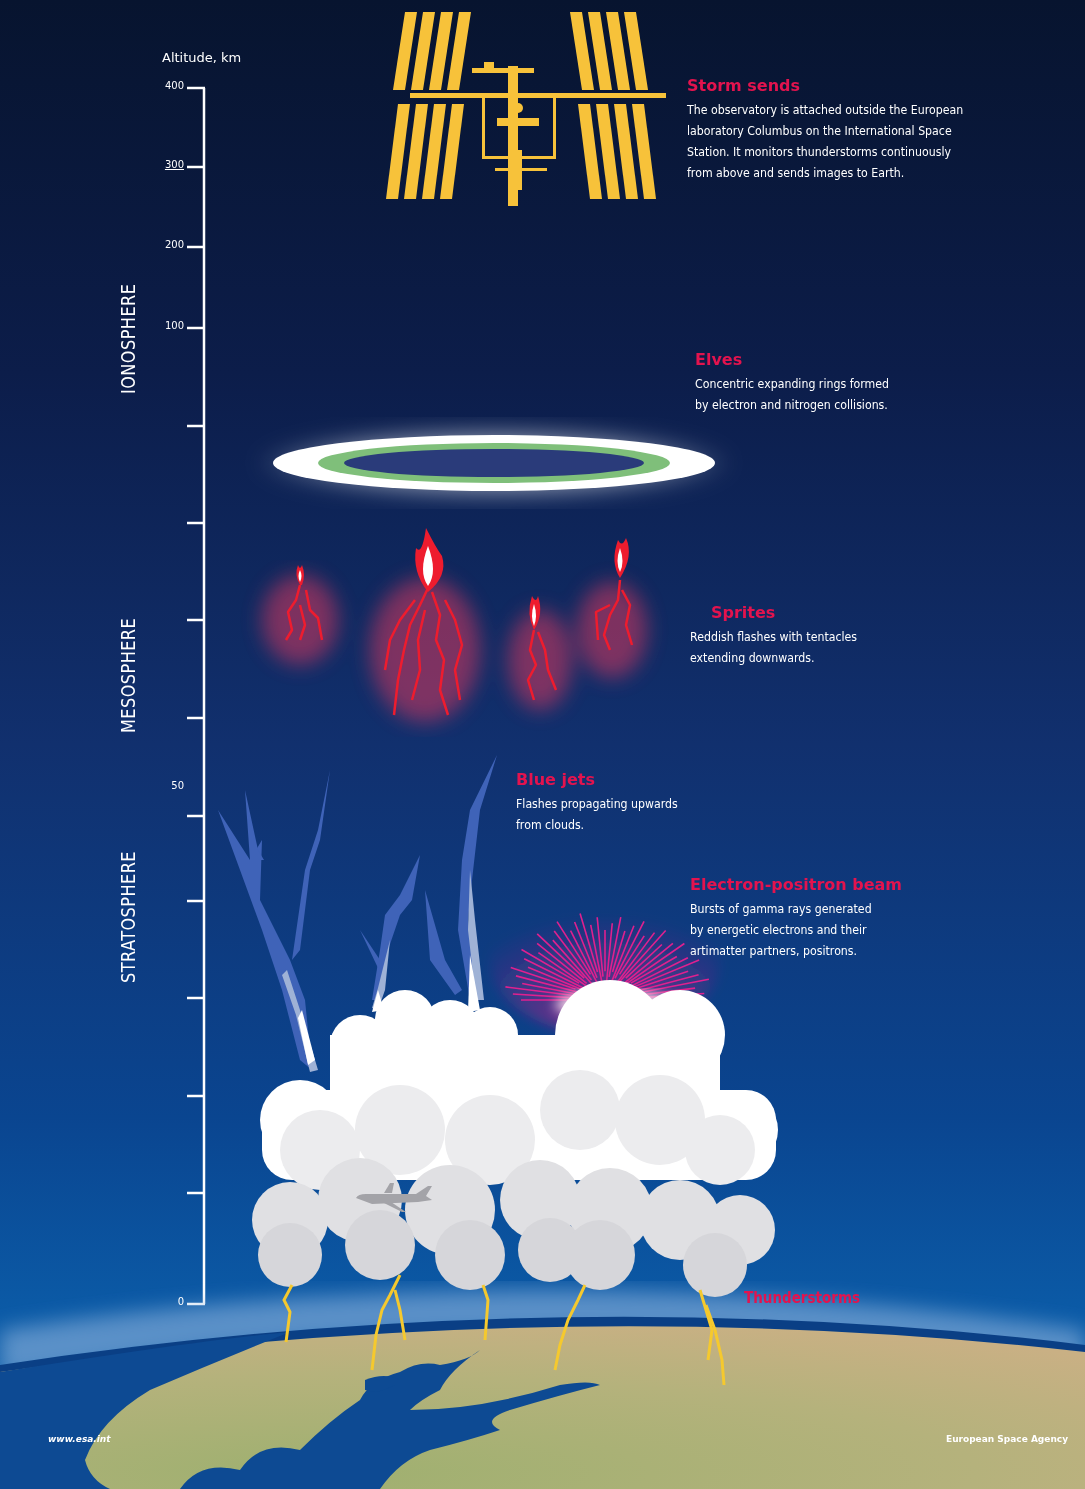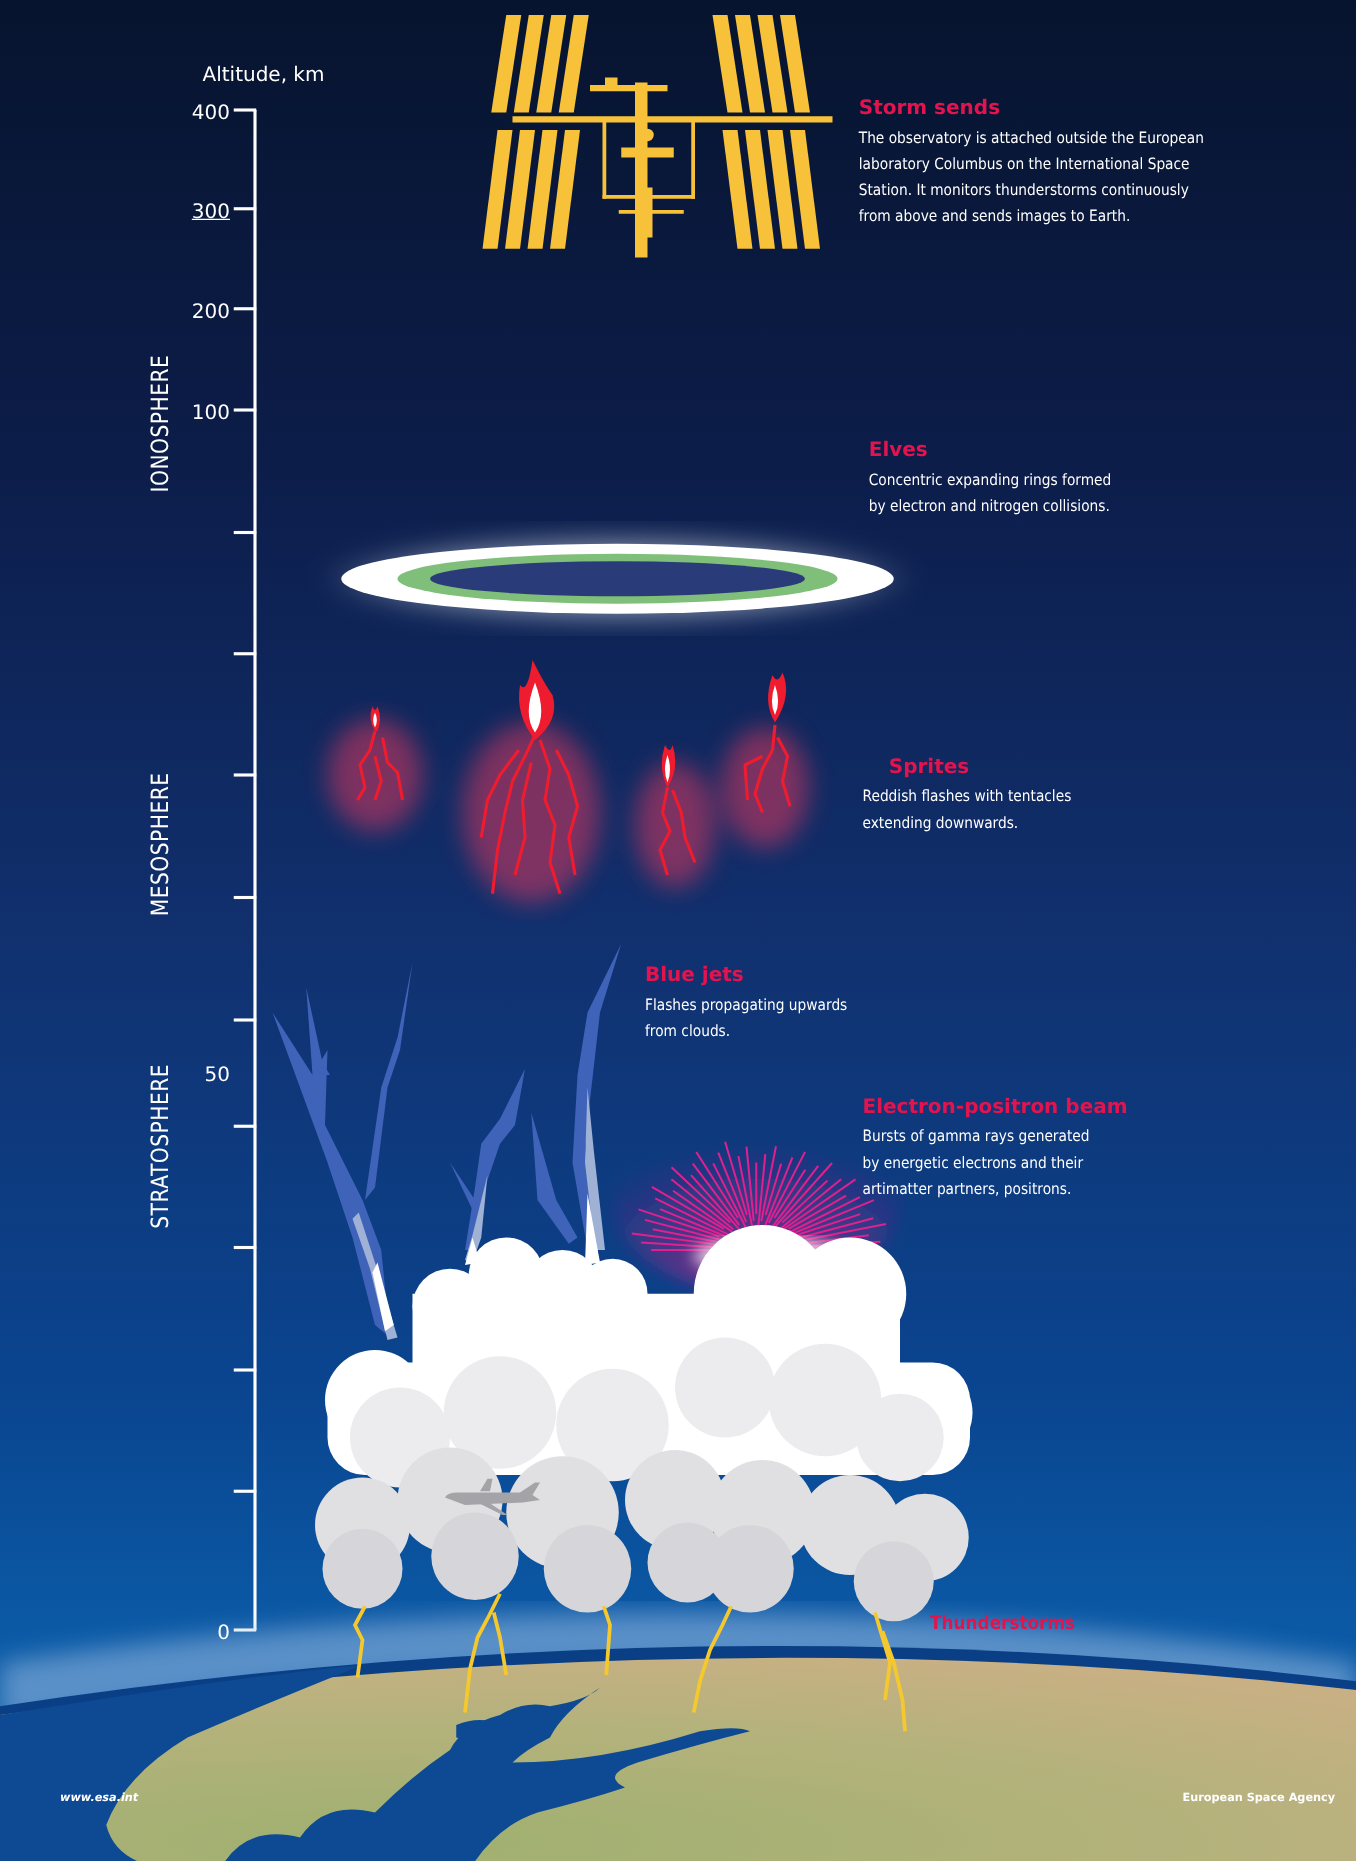--- a/index.html
+++ b/index.html
@@ -2,22 +2,22 @@
 <html><head>
 <meta charset="utf-8">
 <style>
   html, body { margin:0; padding:0; }
   body { width:1085px; height:1489px; overflow:hidden; font-family:"DejaVu Sans Condensed","DejaVu Sans",sans-serif; }
   .canvas { position:relative; width:1085px; height:1489px; overflow:hidden;
     background: linear-gradient(to bottom, #07142f 0%, #0c1d4a 25%, #11306e 50%, #0a4590 75%, #0b5aa6 88%, #0d64ad 100%); }
   svg.art { position:absolute; left:0; top:0; }
   .heading { position:absolute; color:#e3134e; font-weight:bold; font-size:16px; font-family:"DejaVu Sans","Liberation Sans",sans-serif; letter-spacing:0px; }
   .body-text { position:absolute; color:#ffffff; font-size:12.5px; line-height:21px; font-family:"DejaVu Sans","Liberation Sans",sans-serif; transform:scaleX(0.88); transform-origin:left top; white-space:nowrap; }
-  .tick-label { position:absolute; color:#fff; font-size:16px; font-family:"DejaVu Sans","Liberation Sans",sans-serif; text-align:right; width:40px; }
-  .axis-title { position:absolute; color:#fff; font-size:16px; font-family:"DejaVu Sans","Liberation Sans",sans-serif; }
+  .tick-label { position:absolute; color:#fff; font-size:10px; font-family:"DejaVu Sans","Liberation Sans",sans-serif; text-align:right; width:40px; }
+  .axis-title { position:absolute; color:#fff; font-size:13px; font-family:"DejaVu Sans","Liberation Sans",sans-serif; }
   .layer-label { position:absolute; color:#fff; font-size:19px; font-family:"DejaVu Sans","Liberation Sans",sans-serif; letter-spacing:0.5px;
     transform:rotate(-90deg) scaleX(0.85); transform-origin:left top; white-space:nowrap; }
   .footer { position:absolute; color:#fff; font-size:9px; font-weight:bold; font-family:"DejaVu Sans","Liberation Sans",sans-serif; }
 </style>
 </head>
 <body>
 
 <div class="canvas">
 
   <svg class="art" width="1085" height="1489" viewBox="0 0 1085 1489">
@@ -279,21 +279,21 @@
       <polyline points="706,1305 715,1330 722,1360 724,1385"></polyline>
     </g>
   </svg>
 
   <div class="axis-title" style="left:162px; top:50px;">Altitude, km</div>
   <div id="tick-labels">
       <div class="tick-label" style="left: 144px; top: 80px;">400</div>
       <div class="tick-label" style="left: 144px; top: 159px; text-decoration: underline;">300</div>
       <div class="tick-label" style="left: 144px; top: 239px;">200</div>
       <div class="tick-label" style="left: 144px; top: 320px;">100</div>
-      <div class="tick-label" style="left: 144px; top: 850px; text-align: right;">50</div>
+      <div class="tick-label" style="left: 144px; top: 780px; text-align: right;">50</div>
       <div class="tick-label" style="left: 144px; top: 1296px;">0</div>
     </div>
 
   <div class="layer-label" style="left:117px; top:394px;">IONOSPHERE</div>
   <div class="layer-label" style="left:117px; top:733px;">MESOSPHERE</div>
   <div class="layer-label" style="left:117px; top:983px;">STRATOSPHERE</div>
 
   <div class="heading" style="left:687px; top:76px;">Storm sends</div>
   <div class="body-text" style="left:687px; top:99px;">
     <div>The observatory is attached outside the European</div>

